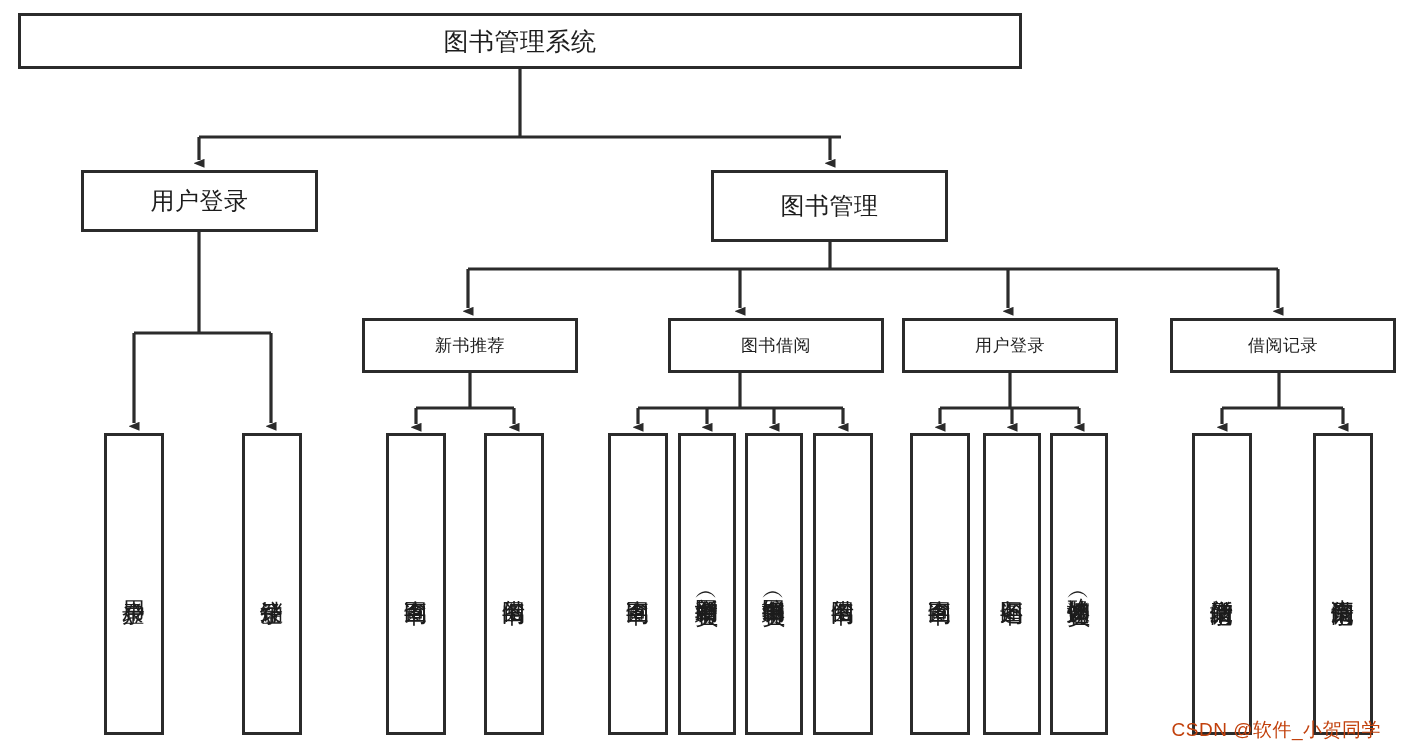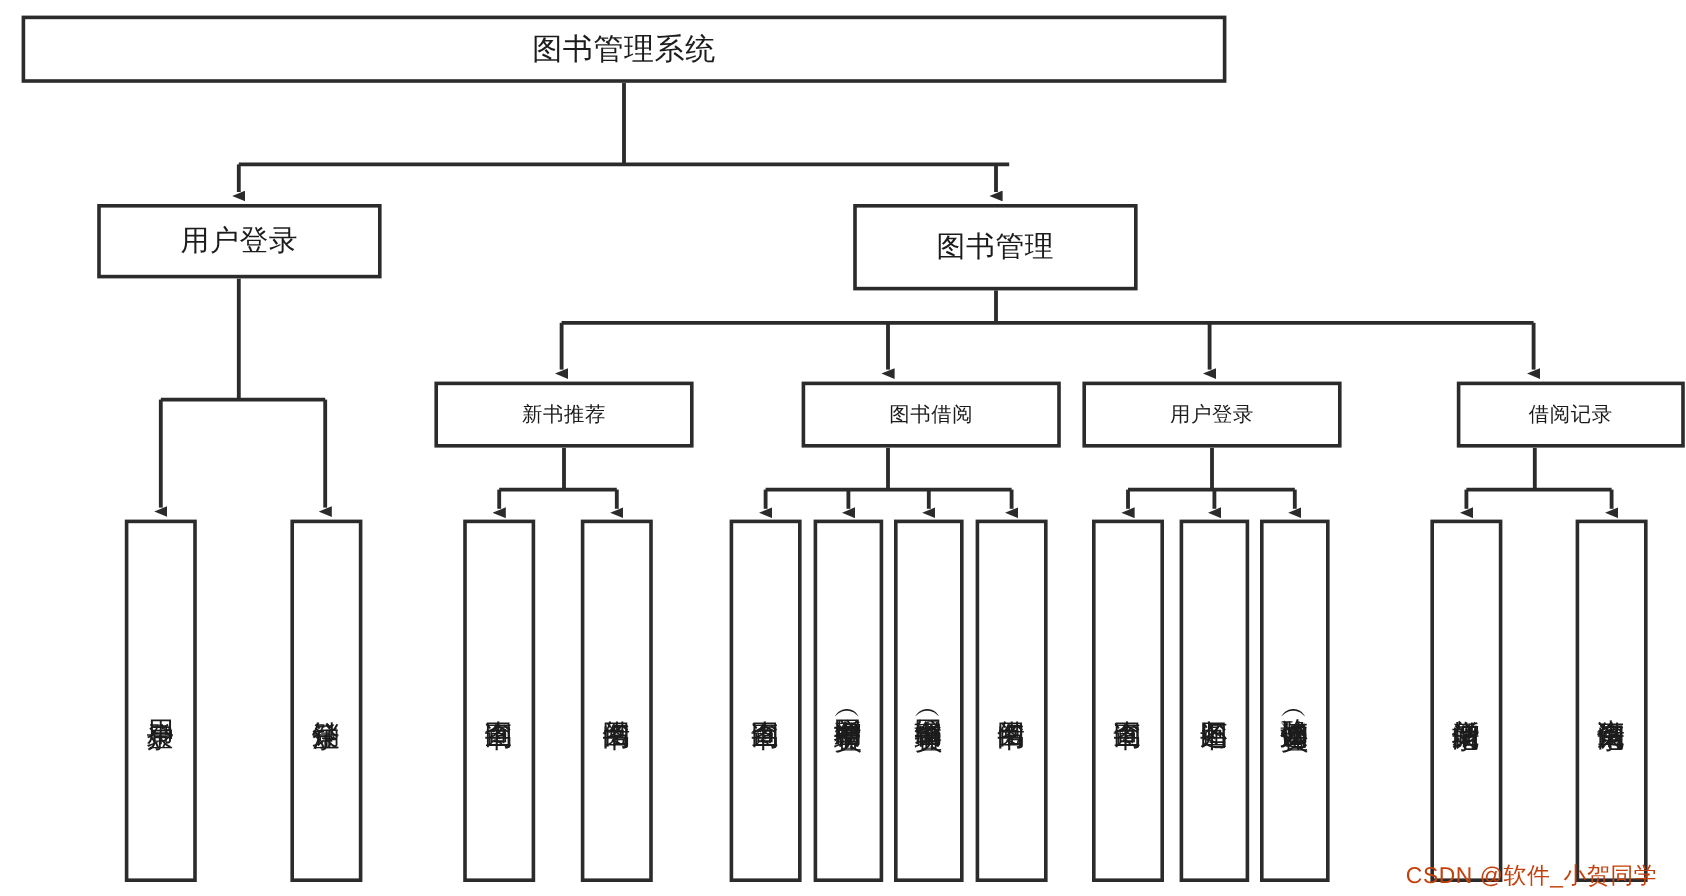--- a/index.html
+++ b/index.html
@@ -134,21 +134,21 @@
 
   <div class="node node-l3" style="left: 362px; top: 318px; width: 216px; height: 55px;">
     <span class="label">新书推荐</span>
   </div>
   <div class="node node-l3" style="left: 632px; top: 318px; width: 216px; height: 55px; margin-left: 36px;">
     <span class="label">图书借阅</span>
   </div>
   <div class="node node-l3" style="left: 902px; top: 318px; width: 216px; height: 55px;">
     <span class="label">用户登录</span>
   </div>
-  <div class="node node-l3" style="left: 1170px; top: 318px; width: 190px; height: 55px; margin-left: 44px;">
+  <div class="node node-l3" style="left: 1170px; top: 318px; width: 226px; height: 55px;">
     <span class="label">借阅记录</span>
   </div>
 
   <div class="node node-leaf" style="left: 104px; top: 433px; width: 60px; height: 302px;">
     <span class="label">用户登录</span>
   </div>
   <div class="node node-leaf" style="left: 242px; top: 433px; width: 60px; height: 302px;">
     <span class="label">注销登录</span>
   </div>
   <div class="node node-leaf" style="left: 386px; top: 433px; width: 60px; height: 302px;">

